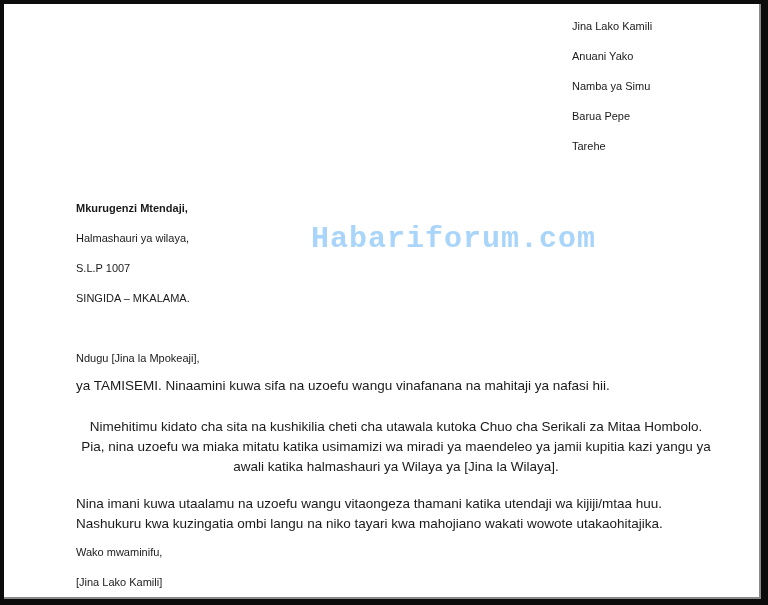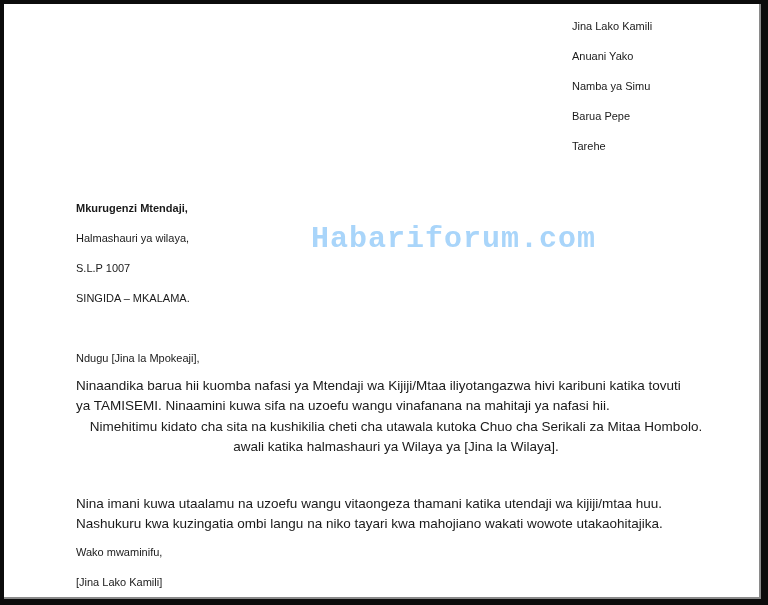--- a/index.html
+++ b/index.html
@@ -70,26 +70,26 @@
     <div class="t" style="left:72px; top:256px;">S.L.P 1007</div>
     <div class="t" style="left:72px; top:286px;">SINGIDA – MKALAMA.</div>
   </div>
 
   <div class="watermark">Habariforum.com</div>
 
 
   <div class="t" style="left:72px; top:346px;">Ndugu [Jina la Mpokeaji],</div>
 
   <div class="para" style="top:372px;">
-    <span>Ninaandika barua hii kuomba nafasi ya Mtendaji wa Kijiji/Mtaa iliyotangazwa hivi karibuni katika tovuti</span>
     <span>ya TAMISEMI. Ninaamini kuwa sifa na uzoefu wangu vinafanana na mahitaji ya nafasi hii.</span>
   </div>
 
   <div class="para" style="top:413px;text-align:center;">
     <span>Nimehitimu kidato cha sita na kushikilia cheti cha utawala kutoka Chuo cha Serikali za Mitaa Hombolo.</span>
+    <span>Pia, nina uzoefu wa miaka mitatu katika usimamizi wa miradi ya maendeleo ya jamii kupitia kazi yangu ya</span>
     <span>awali katika halmashauri ya Wilaya ya [Jina la Wilaya].</span>
   </div>
 
   <div class="para" style="top:490px;">
     <span>Nina imani kuwa utaalamu na uzoefu wangu vitaongeza thamani katika utendaji wa kijiji/mtaa huu.</span>
     <span>Nashukuru kwa kuzingatia ombi langu na niko tayari kwa mahojiano wakati wowote utakaohitajika.</span>
   </div>
 
   <div class="t" style="left:72px; top:540px;">Wako mwaminifu,</div>
   <div class="t" style="left:72px; top:570px;">[Jina Lako Kamili]</div>

